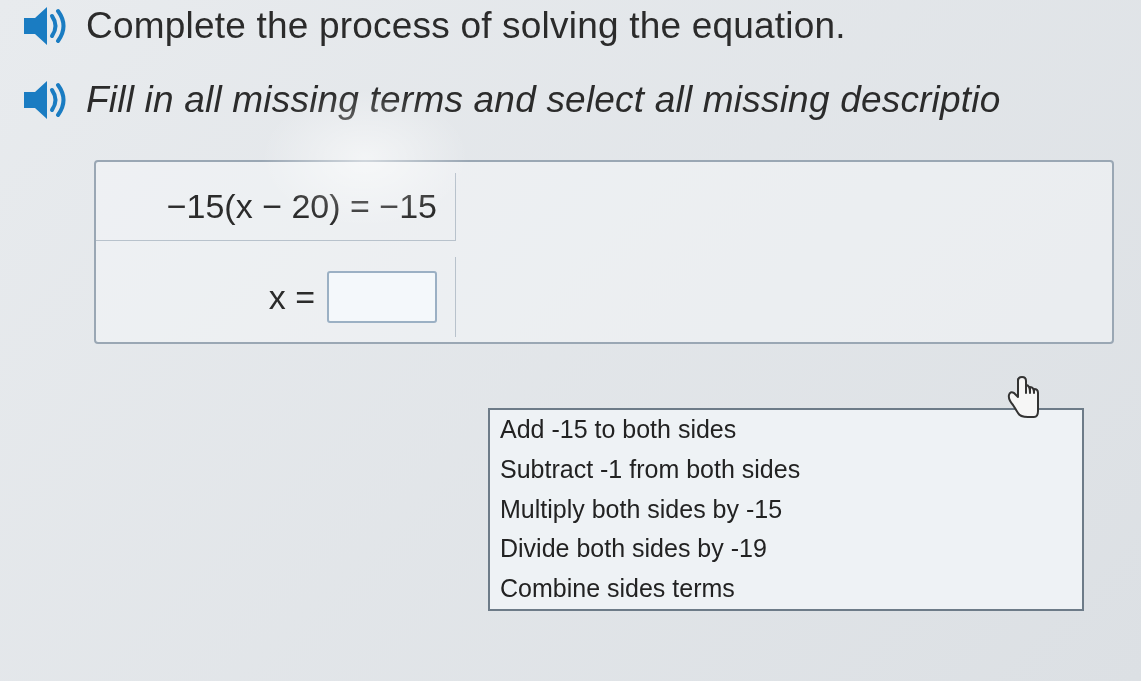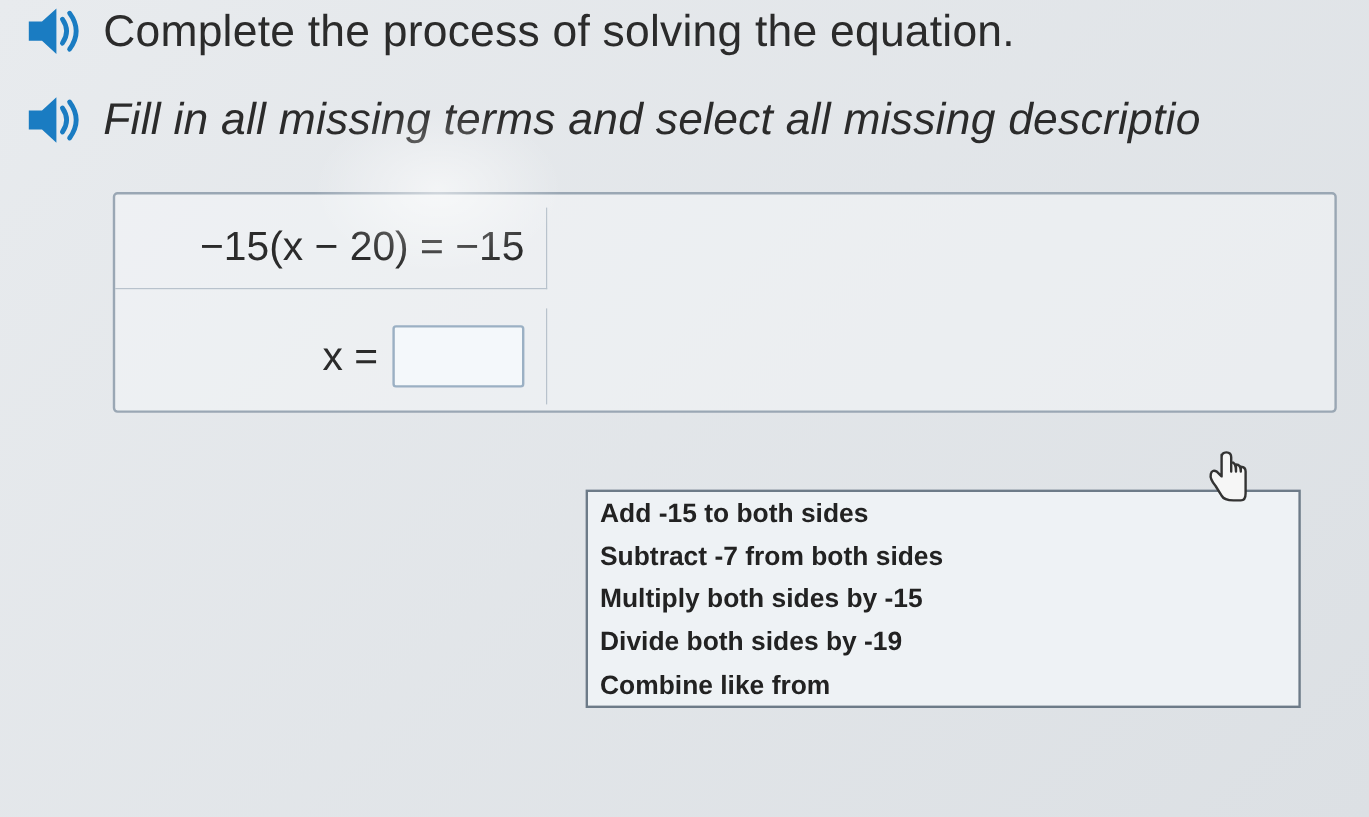--- a/index.html
+++ b/index.html
@@ -97,26 +97,25 @@
   .dropdown-list {
     position: absolute;
     left: 394px;
     top: 248px;
     width: 596px;
     background: #eef2f5;
     border: 2px solid #6d7b88;
     z-index: 10;
   }
   .dropdown-item {
-    font-size: 22px;
+    font-size: 25px;
     color: #222;
     padding: 3px 10px 3px 10px;
     cursor: pointer;
     line-height: 1.35;
-    font-weight: bold;
   }
   .cursor-hand {
     position: absolute;
     right: 70px;
     top: 215px;
     z-index: 20;
   }
   
   .glare {
     position: absolute;
@@ -167,24 +166,24 @@
           <span>x =</span>
           <input class="ans-box" value="" style="">
         </div>
         <div class="step-right"></div>
       </div>
 
     </div>
 
     <div class="dropdown-list">
       <div class="dropdown-item">Add -15 to both sides</div>
-      <div class="dropdown-item">Subtract -7 from both sides</div>
+      <div class="dropdown-item">Subtract -1 from both sides</div>
       <div class="dropdown-item">Multiply both sides by -15</div>
       <div class="dropdown-item">Divide both sides by -19</div>
-      <div class="dropdown-item">Combine like from</div>
+      <div class="dropdown-item">Combine sides terms</div>
     </div>
 
     <span class="cursor-hand">
       <svg width="40" height="46" viewBox="0 0 40 46">
         <path d="M14 4 L14 22 L10 18 Q6 16 5 20 Q4 24 9 30 L14 38 Q16 42 24 42 L30 42 Q34 42 34 36 L34 18 Q34 14 30 14 L30 18 Q30 12 26 12 L26 18 Q26 10 22 10 L22 18 L22 6 Q22 2 18 2 Q14 2 14 6 Z" fill="#f6f6f6" stroke="#333" stroke-width="2" stroke-linejoin="round"></path>
       </svg>
     </span>
 
   </div>
 </div>

